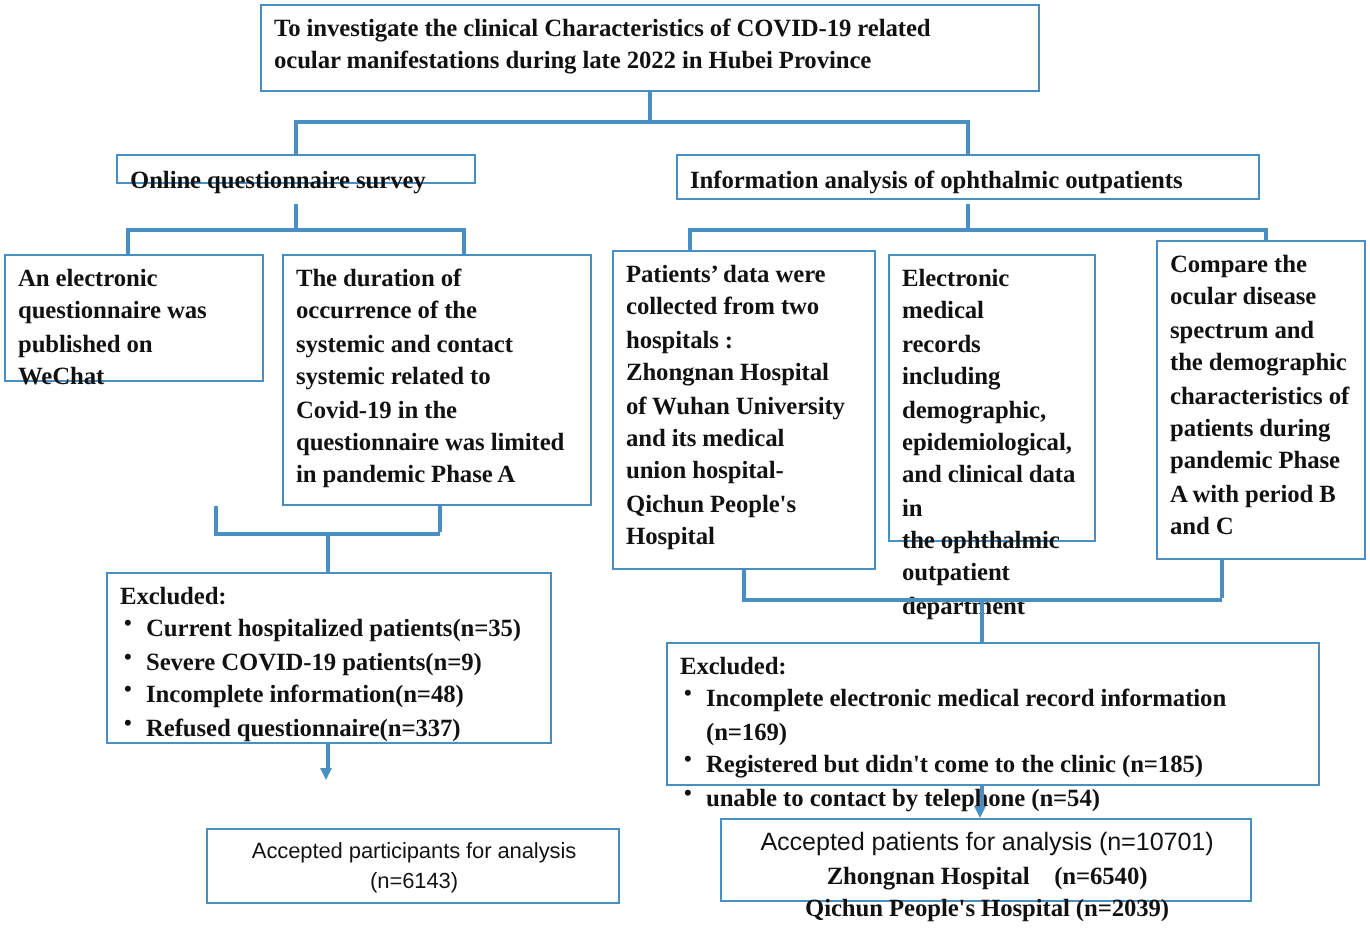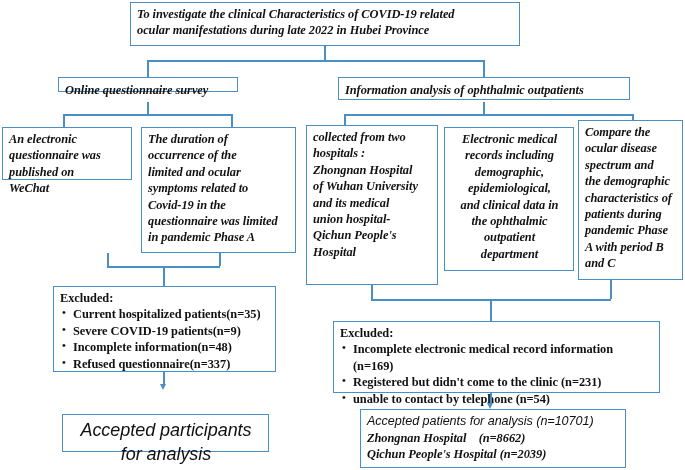--- a/index.html
+++ b/index.html
@@ -24,21 +24,22 @@
     font-family: "Liberation Serif", "DejaVu Serif", serif;
     font-weight: bold;
     font-size: 12.4px;
     line-height: 1.32;
     padding: 3px 5px 3px 6px;
     letter-spacing: -0.05px;
   }
   .box.sans {
     font-family: "Liberation Sans", "DejaVu Sans", sans-serif;
     font-weight: normal;
-    font-size: 18px;
+    font-size: 11px;
+    margin-left: 41px;
   }
   .center { text-align: center; }
   .line {
     position: absolute;
     background: #4a8fc4;
   }
   .hline { height: 1.7px; }
   .vline { width: 1.7px; }
   .arrowhead {
     position: absolute;
@@ -59,21 +60,21 @@
     line-height: 1.33;
   }
   ul.bullets > li::before {
     content: "\2022";
     position: absolute;
     left: -11px;
     top: -1px;
     font-size: 11px;
   }
   .hdr { margin: 0 0 0 0; }
-  .ln { display: block; font-style: italic; }
+  .ln { display: block; }
 </style>
 </head>
 <body>
 
 <div id="canvas">
 
   <div class="box" style="left:130px; top:2px; width:390px; height:44px;">
     <span class="ln">To investigate the clinical Characteristics of COVID-19 related</span>
     <span class="ln">ocular manifestations during late 2022 in Hubei Province</span>
   </div>
@@ -94,49 +95,50 @@
   <div class="line vline" style="left:147px; top:102px; height:12px;"></div>
   <div class="line hline" style="left:63px; top:114px; width:170px;"></div>
   <div class="line vline" style="left:63px; top:114px; height:13px;"></div>
   <div class="line vline" style="left:231px; top:114px; height:13px;"></div>
 
   <div class="line vline" style="left:483px; top:102px; height:12px;"></div>
   <div class="line hline" style="left:344px; top:114px; width:290px;"></div>
   <div class="line vline" style="left:344px; top:114px; height:13px;"></div>
   <div class="line vline" style="left:632px; top:114px; height:13px;"></div>
 
-  <div class="box" style="left:2px; top:127px; width:130px; height:53px;">
+  <div class="box" style="left:2px; top:127px; width:130px; height:64px;">
     <span class="ln">An electronic</span>
     <span class="ln">questionnaire was</span>
     <span class="ln">published on</span>
     <span class="ln">WeChat</span>
   </div>
 
   <div class="box" style="left:141px; top:127px; width:155px; height:126px;">
     <span class="ln">The duration of</span>
     <span class="ln">occurrence of the</span>
-    <span class="ln">limited and ocular</span>
-    <span class="ln">symptoms related to</span>
+    <span class="ln">systemic and contact</span>
+    <span class="ln">systemic related to</span>
     <span class="ln">Covid-19 in the</span>
     <span class="ln">questionnaire was limited</span>
     <span class="ln">in pandemic Phase A</span>
   </div>
 
   <div class="box" style="left:306px; top:125px; width:132px; height:160px;">
+    <span class="ln">Patients’ data were</span>
     <span class="ln">collected from two</span>
     <span class="ln">hospitals :</span>
     <span class="ln">Zhongnan Hospital</span>
     <span class="ln">of Wuhan University</span>
     <span class="ln">and its medical</span>
     <span class="ln">union hospital-</span>
     <span class="ln">Qichun People's</span>
     <span class="ln">Hospital</span>
   </div>
 
-  <div class="box" style="left:444px; top:127px; width:130px; height:144px;text-align:center;">
+  <div class="box" style="left:444px; top:127px; width:104px; height:144px;">
     <span class="ln">Electronic medical</span>
     <span class="ln">records including</span>
     <span class="ln">demographic,</span>
     <span class="ln">epidemiological,</span>
     <span class="ln">and clinical data in</span>
     <span class="ln">the ophthalmic</span>
     <span class="ln">outpatient</span>
     <span class="ln">department</span>
   </div>
 
@@ -169,35 +171,35 @@
       <li>Severe COVID-19 patients(n=9)</li>
       <li>Incomplete information(n=48)</li>
       <li>Refused questionnaire(n=337)</li>
     </ul>
   </div>
 
   <div class="box" style="left:333px; top:321px; width:327px; height:72px;">
     <div class="hdr">Excluded:</div>
     <ul class="bullets">
       <li>Incomplete electronic medical record information (n=169)</li>
-      <li>Registered but didn't come to the clinic (n=231)</li>
+      <li>Registered but didn't come to the clinic (n=185)</li>
       <li>unable to contact by telephone (n=54)</li>
     </ul>
   </div>
 
   <div class="line vline" style="left:163px; top:372px; height:14px;"></div>
   <div class="arrowhead" style="left:160px; top:384px;"></div>
 
   <div class="line vline" style="left:490px; top:393px; height:12px;"></div>
   <div class="arrowhead" style="left:487px; top:403px;"></div>
 
   <div class="box sans center" style="left:62px; top:414px; width:207px; height:38px; padding-top:4px;">
     <span class="ln">Accepted participants for analysis</span>
     <span class="ln">(n=6143)</span>
   </div>
 
-  <div class="box" style="left:360px; top:409px; width:266px; height:59px; padding-top:3px;">
+  <div class="box" style="left:360px; top:409px; width:266px; height:42px; padding-top:3px;text-align:center;">
     <span class="ln sans" style="font-family:'Liberation Sans','DejaVu Sans',sans-serif; font-weight:normal; font-size:12.6px;">Accepted patients for analysis (n=10701)</span>
-    <span class="ln">Zhongnan Hospital (n=8662)</span>
+    <span class="ln">Zhongnan Hospital (n=6540)</span>
     <span class="ln">Qichun People's Hospital (n=2039)</span>
   </div>
 
 </div>
 
 </body></html>

